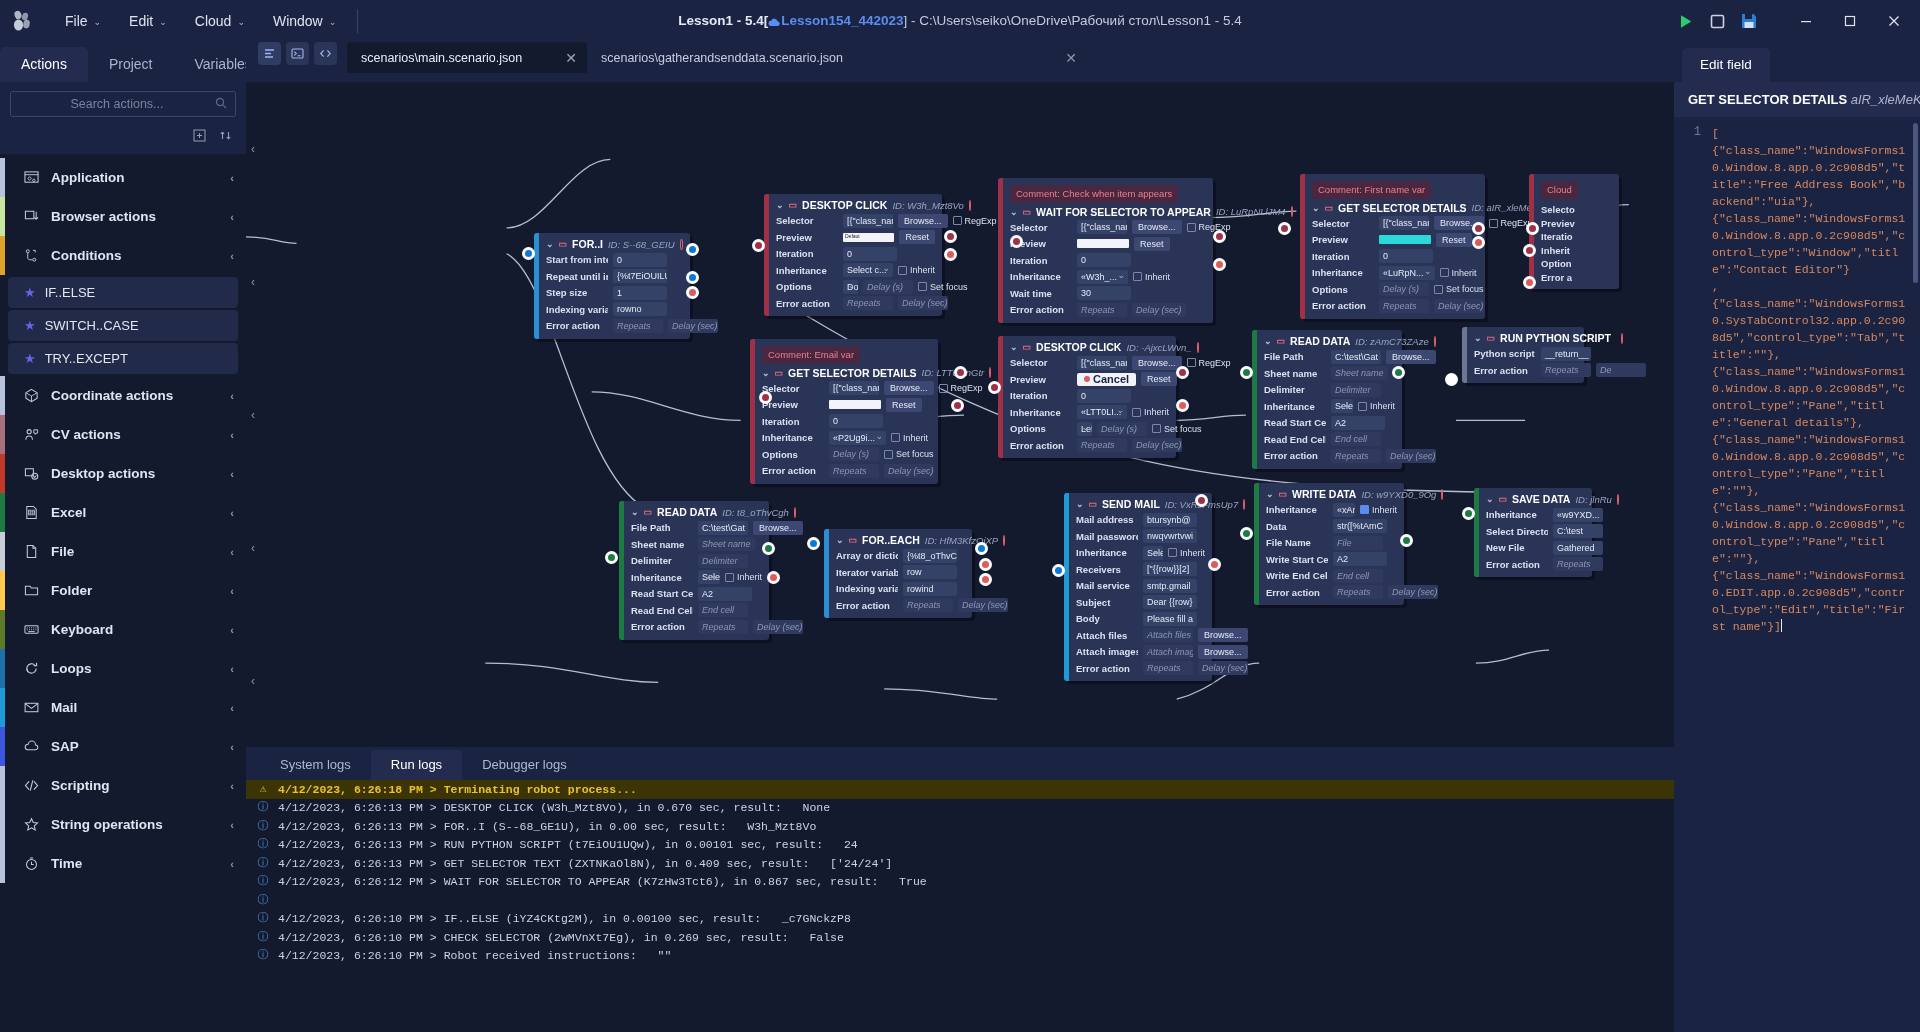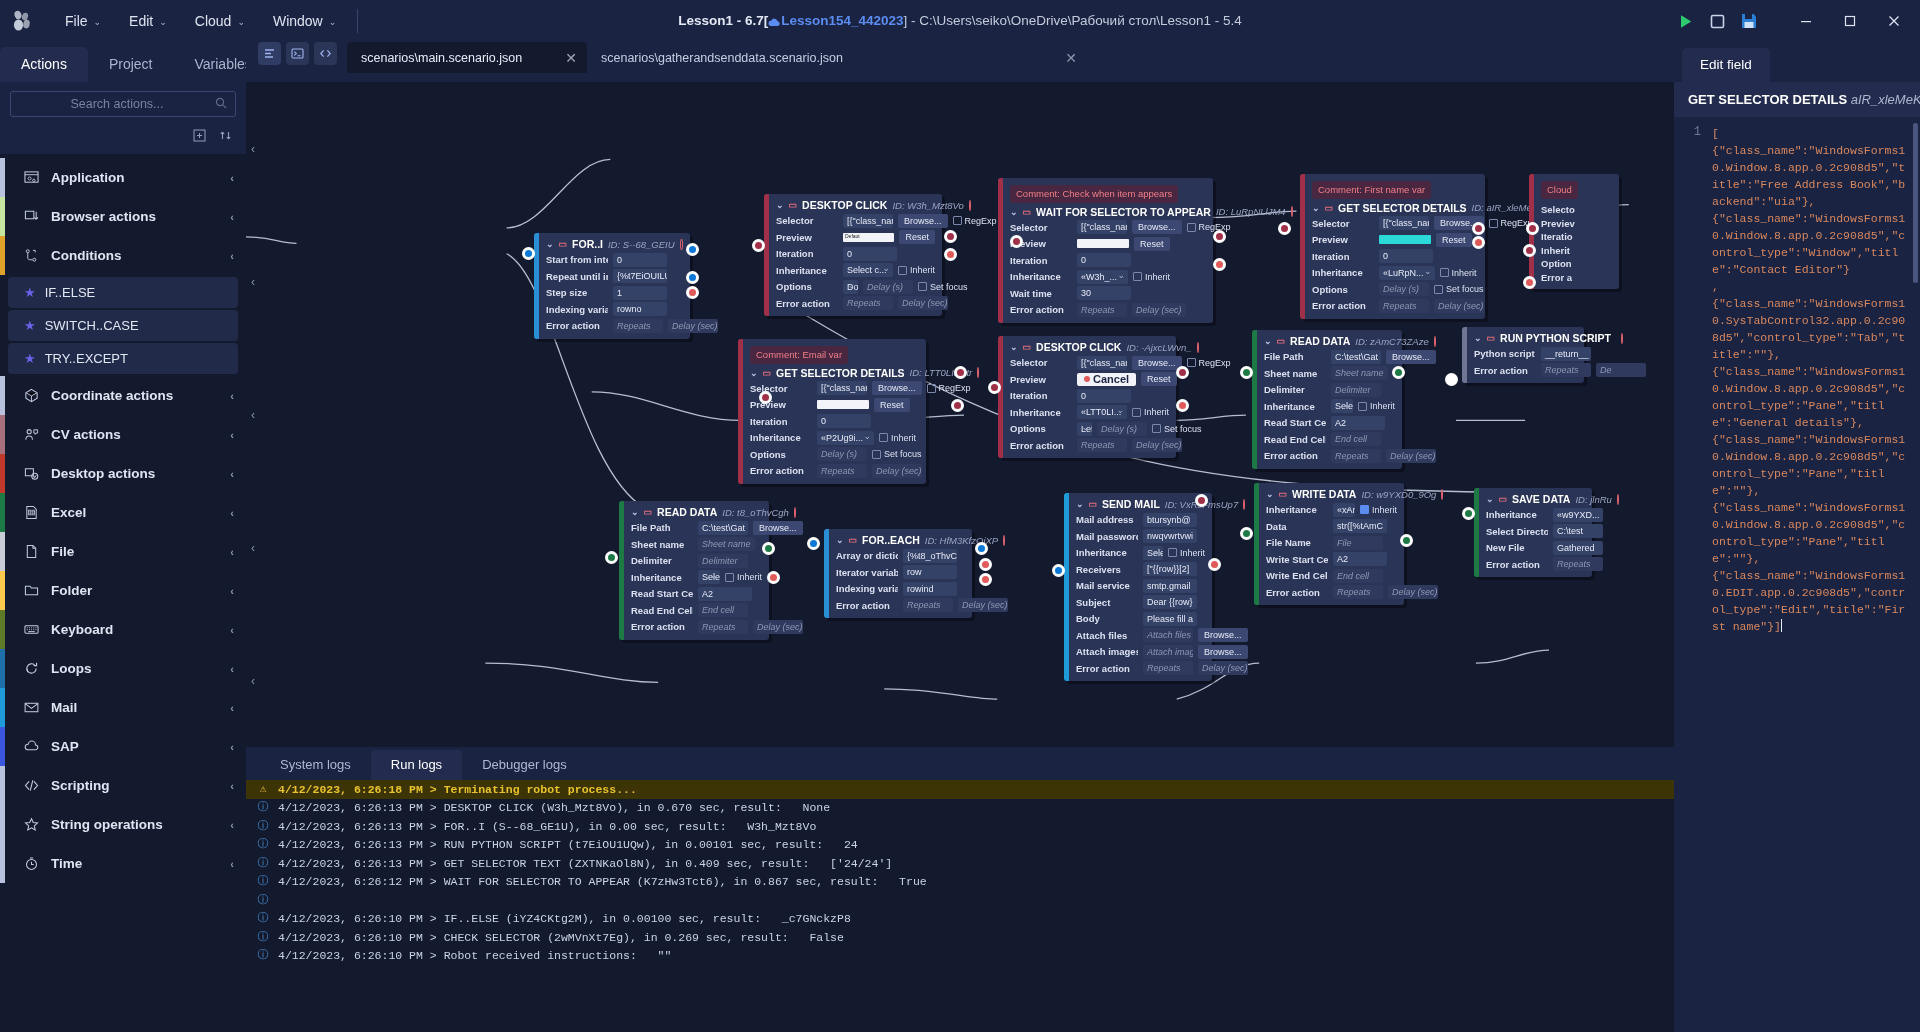--- a/index.html
+++ b/index.html
@@ -218,21 +218,21 @@
           <span class="caret">⌄</span>
         </div>
       <div class="menu-item">
           <span>Window</span>
           <span class="caret">⌄</span>
         </div>
       <div class="menu-sep"></div>
     </div>
 
     <div class="title-center">
-      <span>Lesson1 - 6.7[</span><span class="cloud-badge"><svg width="12" height="9" viewBox="0 0 12 9">
+      <span>Lesson1 - 5.4[</span><span class="cloud-badge"><svg width="12" height="9" viewBox="0 0 12 9">
             <path d="M3 8h6.2a2.4 2.4 0 0 0 .3-4.8A3.2 3.2 0 0 0 3.4 2.6 2.7 2.7 0 0 0 3 8z" fill="#5b8cf0"></path>
           </svg></span><span class="cloudname">Lesson154_442023</span><span class="path">] - C:\Users\seiko\OneDrive\Рабочий стол\Lesson1 - 5.4</span>
     </div>
 
     <div class="title-right">
       <div class="run-btns">
         <span class="ic">
             <svg width="19" height="19" viewBox="0 0 19 19">
               <path d="M5 3.2 15.2 9.5 5 15.8z" fill="#2ecc71"></path>
             </svg>
@@ -703,21 +703,21 @@
                 </div><div class="row">
                   <span class="lbl">Iteratio</span>
                 </div><div class="row">
                   <span class="lbl">Inherit</span>
                 </div><div class="row">
                   <span class="lbl">Option</span>
                 </div><div class="row">
                   <span class="lbl">Error a</span>
                 </div></div>
             </div>
-            <div class="node" style="left: 492px; top: 257px; width: 188px;">
+            <div class="node" style="left: 504px; top: 257px; width: 188px;">
               <span class="bar" style="background:#a03048"></span>
               <div class="node-inner"><div class="comment-chip">Comment: Email var</div><div class="node-head">
                   <span class="chv">⌄</span>
                   <span class="cmt-ic">▭</span>
                   <span>GET SELECTOR DETAILS</span>
                   <span class="nid">ID: LTT0LInGtr</span>
                   <span class="circle"></span>
                 </div><div class="row">
                   <span class="lbl">Selector</span>
                   <span class="fld w54">[{"class_nar</span>

